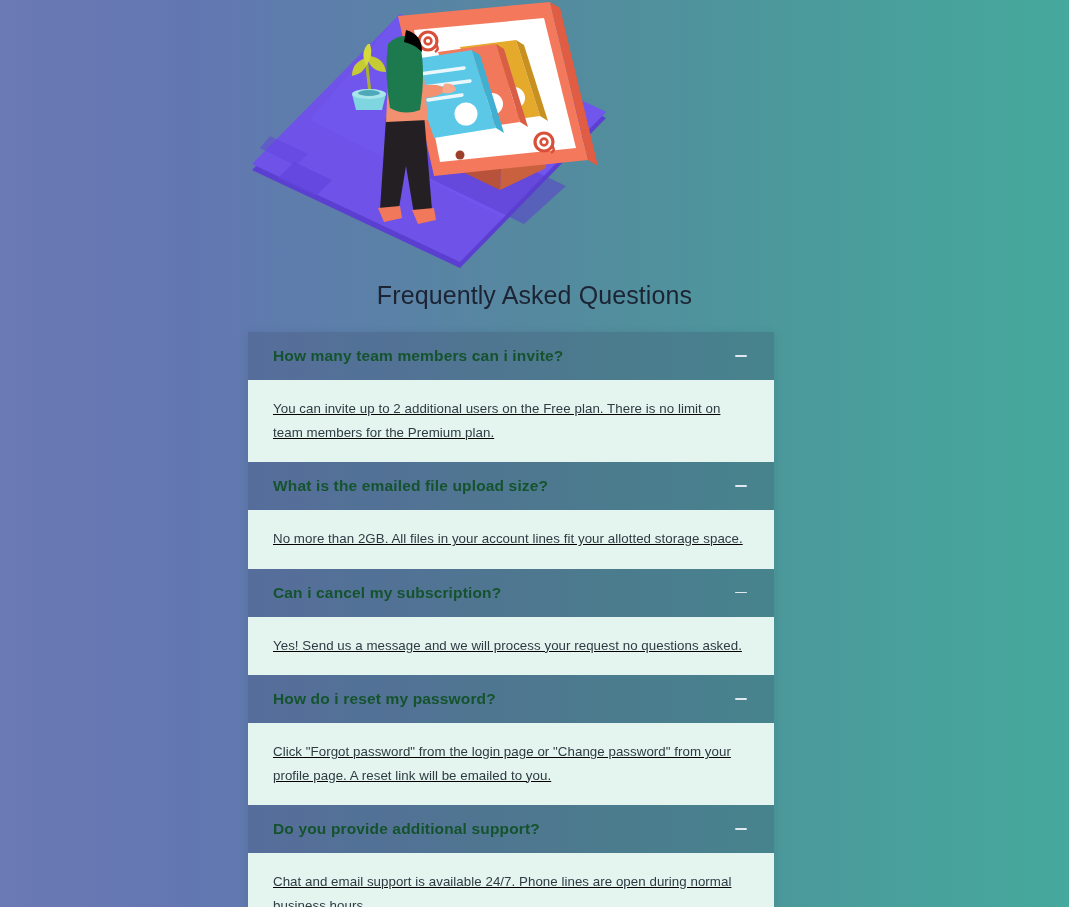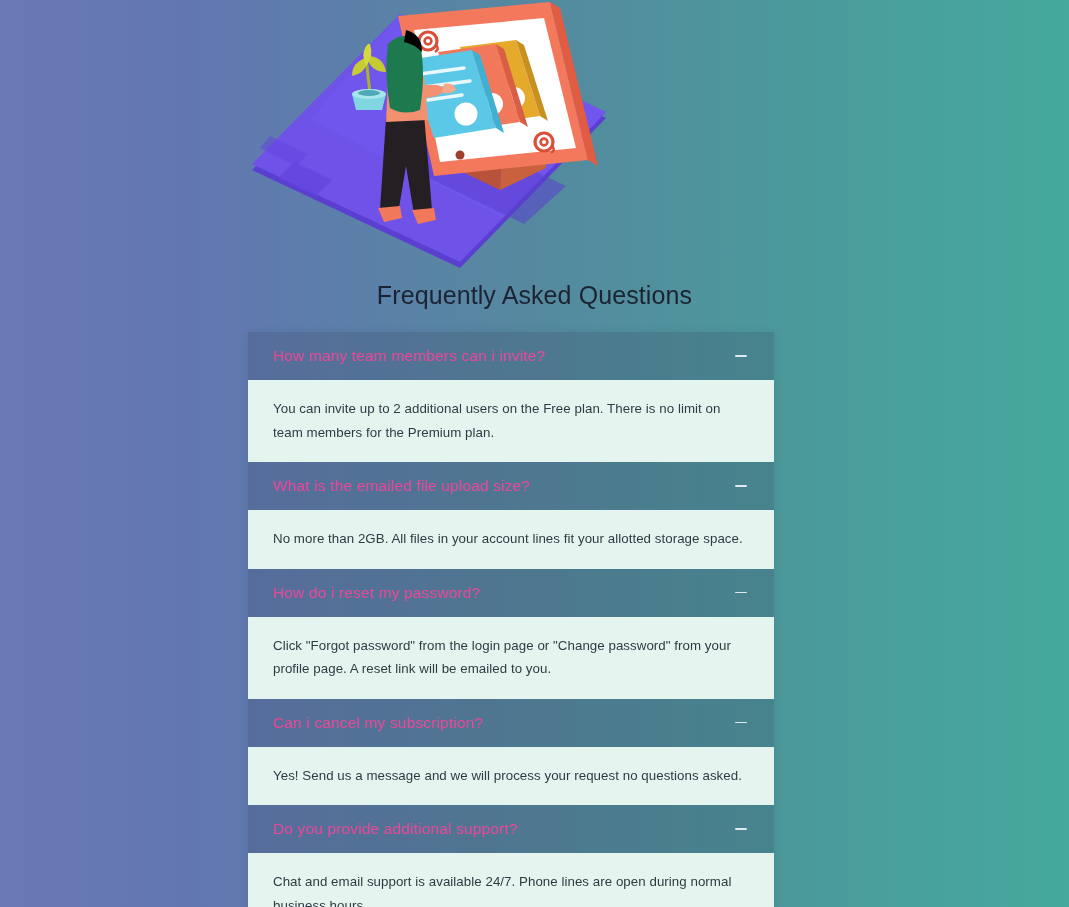--- a/index.html
+++ b/index.html
@@ -70,22 +70,22 @@
     align-items: center;
     justify-content: space-between;
     padding: 0 26px 0 25px;
     background: rgba(32,44,78,0.22);
     cursor: pointer;
     user-select: none;
   }
 
   .acc-q {
     font-size: 15.5px;
-    font-weight: 400;
-    color: #ec4899;
+    font-weight: 700;
+    color: #14532d;
     letter-spacing: 0.15px;
     white-space: nowrap;
   }
 
   .acc-toggle {
     width: 14px;
     height: 14px;
     position: relative;
     flex: 0 0 auto;
   }
@@ -96,20 +96,21 @@
     top: 6px;
     width: 12px;
     height: 1.6px;
     background: #dfe9ef;
     border-radius: 1px;
   }
 
   .acc-panel {
     background: #e4f5f0;
     padding: 17px 25px 18px 25px;
+    text-decoration: underline;
   }
   .acc-a {
     font-size: 13.3px;
     line-height: 23.5px;
     color: #2f3b42;
     letter-spacing: 0.05px;
   }
 </style>
 </head>
 <body>
@@ -224,35 +225,35 @@
         <span class="acc-q">What is the emailed file upload size?</span>
         <span class="acc-toggle"></span>
       </div>
       <div class="acc-panel">
         <p class="acc-a">No more than 2GB. All files in your account lines fit your allotted storage space.</p>
       </div>
     </div>
 
     <div class="acc-item">
       <div class="acc-header">
+        <span class="acc-q">Can i cancel my subscription?</span>
+        <span class="acc-toggle"></span>
+      </div>
+      <div class="acc-panel">
+        <p class="acc-a">Yes! Send us a message and we will process your request no questions asked.</p>
+      </div>
+    </div>
+
+    <div class="acc-item">
+      <div class="acc-header">
         <span class="acc-q">How do i reset my password?</span>
         <span class="acc-toggle"></span>
       </div>
       <div class="acc-panel">
         <p class="acc-a">Click "Forgot password" from the login page or "Change password" from your profile page. A reset link will be emailed to you.</p>
-      </div>
-    </div>
-
-    <div class="acc-item">
-      <div class="acc-header">
-        <span class="acc-q">Can i cancel my subscription?</span>
-        <span class="acc-toggle"></span>
-      </div>
-      <div class="acc-panel">
-        <p class="acc-a">Yes! Send us a message and we will process your request no questions asked.</p>
       </div>
     </div>
 
     <div class="acc-item">
       <div class="acc-header">
         <span class="acc-q">Do you provide additional support?</span>
         <span class="acc-toggle"></span>
       </div>
       <div class="acc-panel">
         <p class="acc-a">Chat and email support is available 24/7. Phone lines are open during normal business hours.</p>

